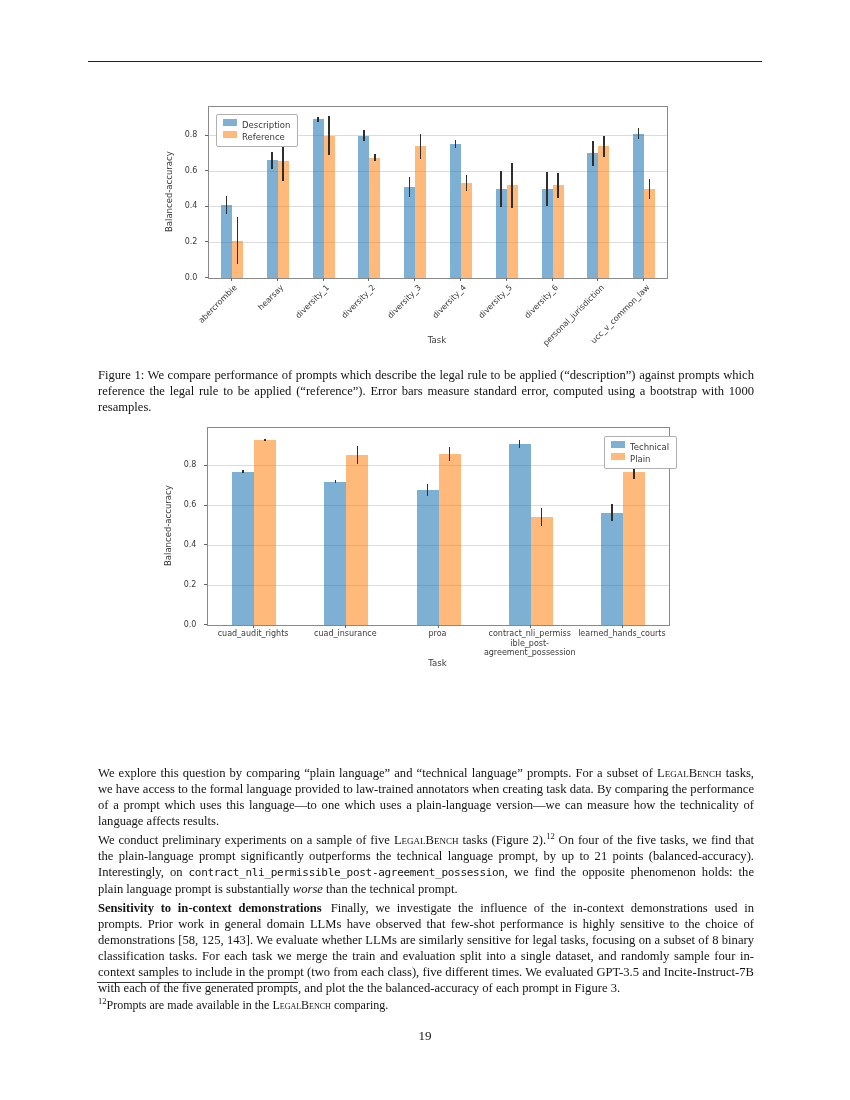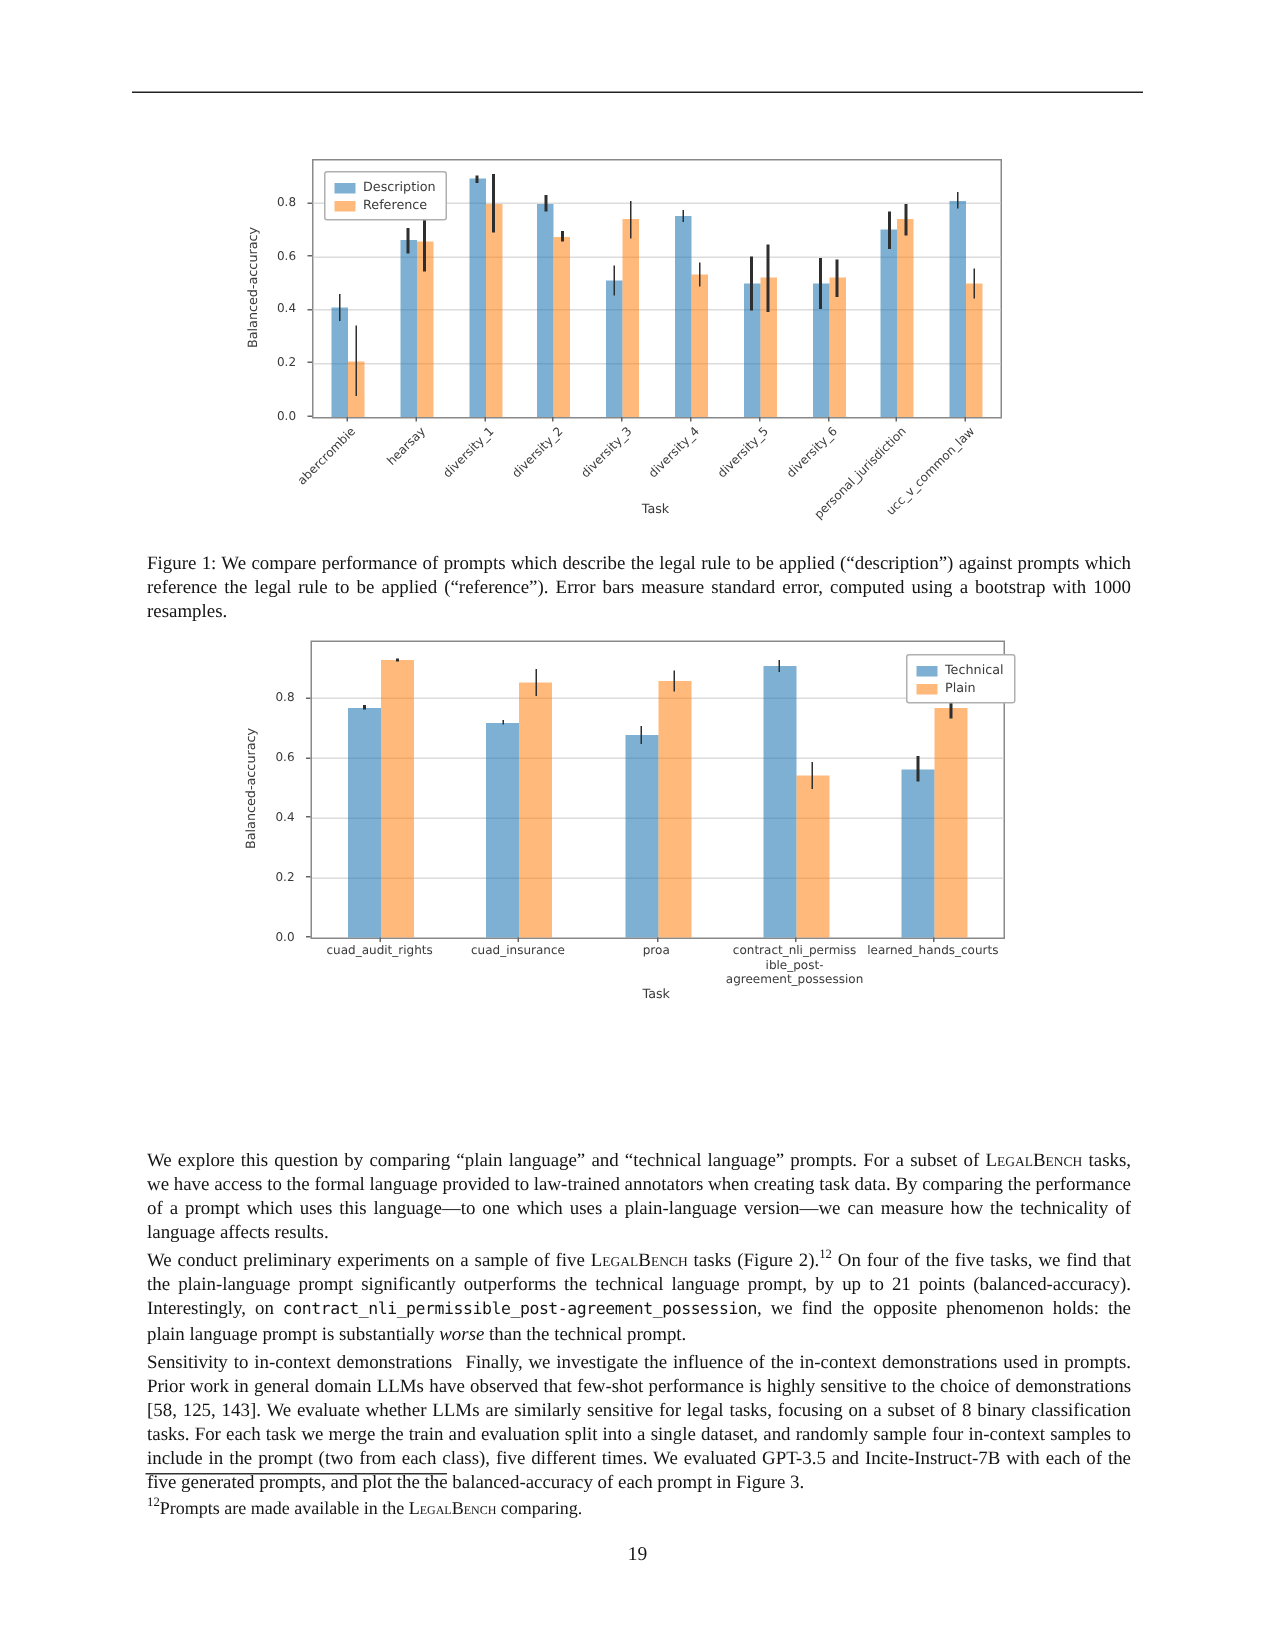--- a/index.html
+++ b/index.html
@@ -17,29 +17,29 @@
   .ytick-label{position:absolute;font-size:8px;width:22px;text-align:center;color:#3a3a3a;}
   .ytick-mark{position:absolute;width:3px;height:1px;background:#666;}
   .xtick-mark{position:absolute;width:1px;height:3px;background:#666;}
   .xtick-label{position:absolute;font-size:8px;color:#3a3a3a;}
   .xtick-rot{white-space:nowrap;transform:rotate(-45deg);transform-origin:100% 0;}
   .xtick-flat{width:130px;text-align:center;white-space:pre-line;line-height:9.5px;}
   .ylabel{position:absolute;font-size:8.5px;color:#3a3a3a;writing-mode:vertical-rl;transform:rotate(180deg);text-align:center;}
   .xlabel{position:absolute;font-size:8.5px;color:#3a3a3a;text-align:center;}
   .legend{position:absolute;background:#fff;border:1px solid #b0b0b0;border-radius:2px;
           padding:4px 7px 3px 6px;font-size:8.5px;line-height:12px;z-index:5;}
-  .legend-row{display:flex;align-items:center;}
+  .legend-row{display:flex;}
   .legend-swatch{display:inline-block;width:14px;height:7px;margin-right:5px;}
   
   .caption,.bodypara{position:absolute;left:98px;width:656px;font-size:12.6px;line-height:16.4px;text-align:justify;}
   .bodypara{line-height:16px;}
   .sc{font-variant:small-caps;}
   .mono{font-family:"DejaVu Sans Mono", monospace;font-size:11px;letter-spacing:-0.3px;}
   .em{font-style:italic;}
-  .bhead{font-weight:normal;margin-right:9px;}
+  .bhead{font-weight:bold;margin-right:9px;}
   .sup{font-size:8.5px;vertical-align:super;line-height:0;}
   .foot-rule{position:absolute;top:982px;left:97px;width:201px;border-top:1.2px solid #333;}
   .footnote{position:absolute;top:986px;left:98px;width:656px;font-size:12px;}
   .pagenum{position:absolute;top:1028px;left:0;right:0;text-align:center;font-size:13px;}
 </style>
 </head>
 <body>
 
 <div class="page">
 

